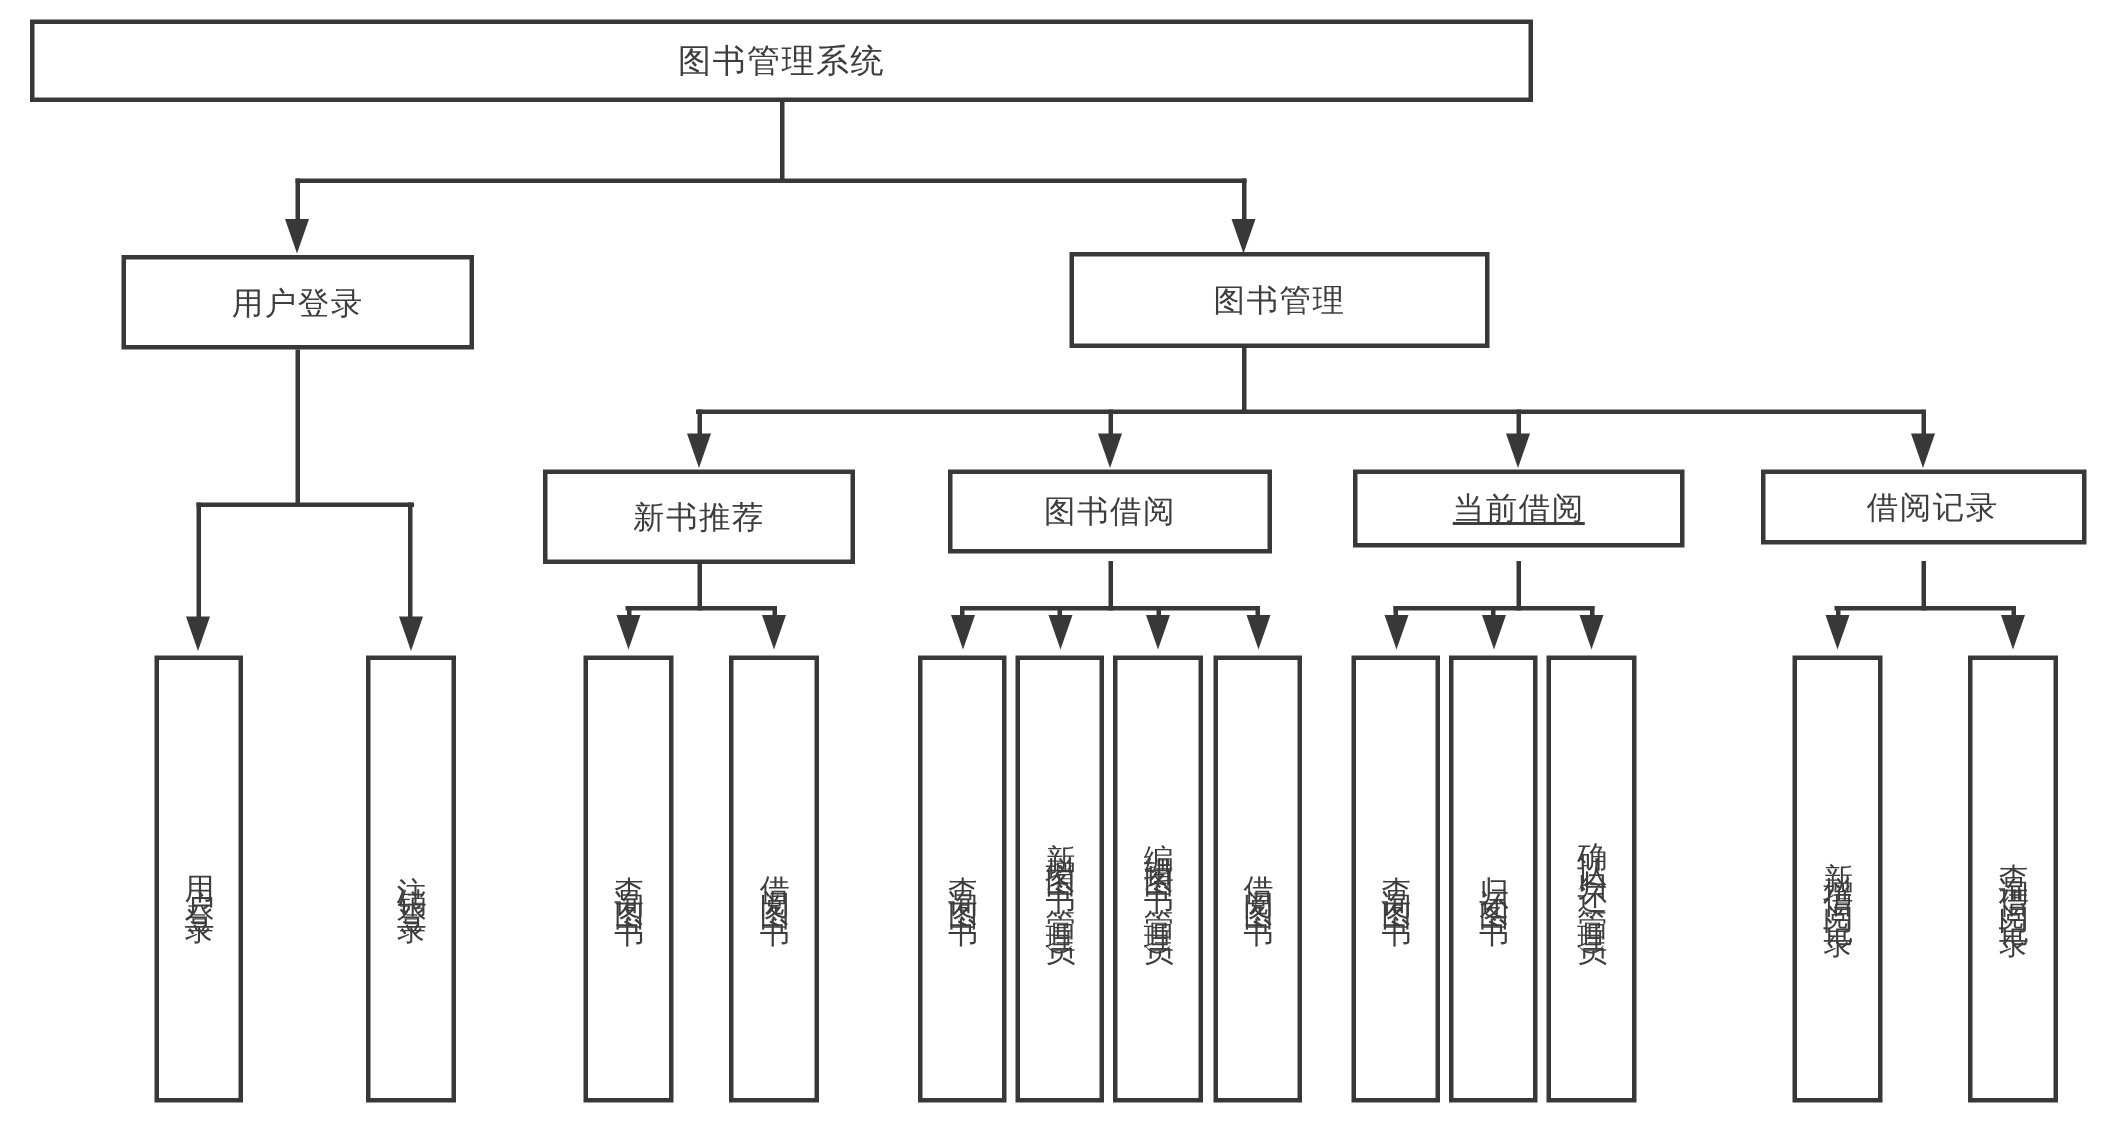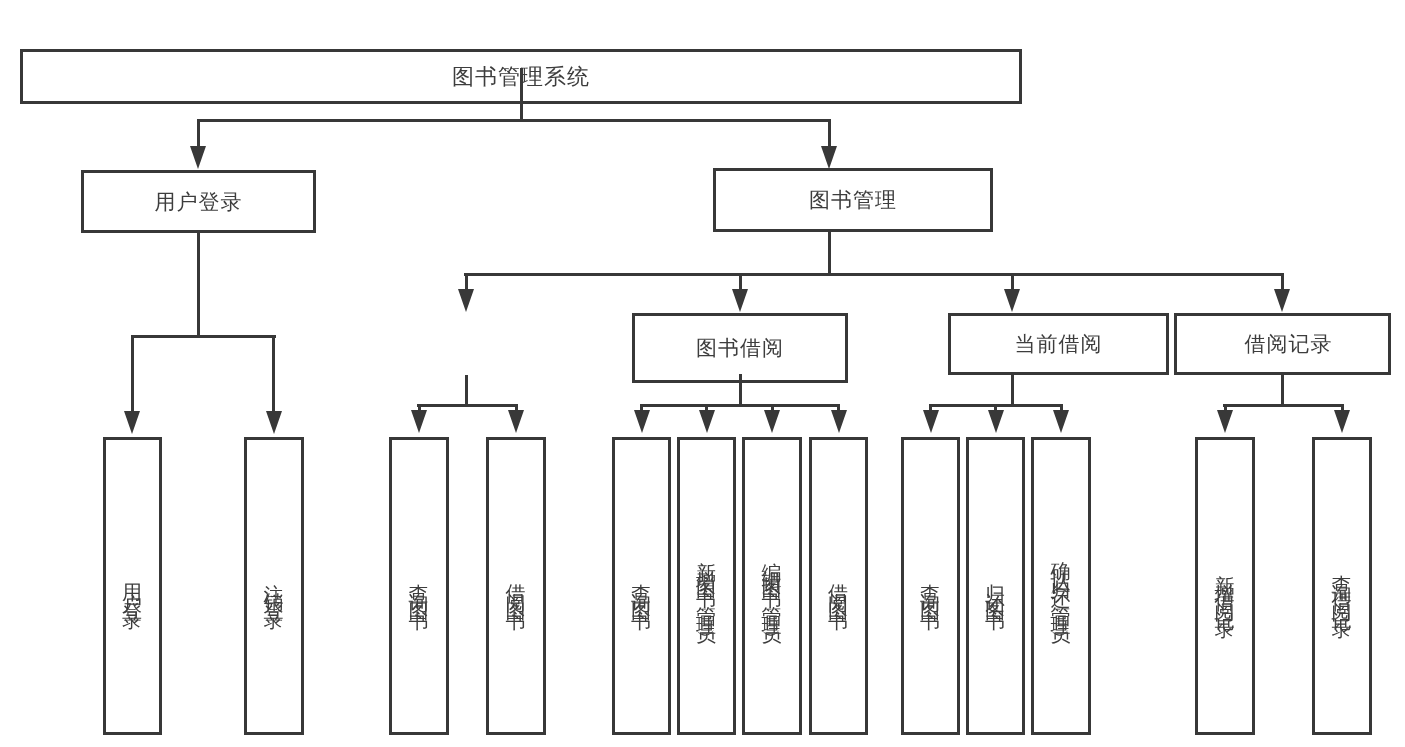--- a/index.html
+++ b/index.html
@@ -60,38 +60,41 @@
     letter-spacing: 0.5px;
     z-index: 5;
     white-space: nowrap;
   }
 </style>
 </head>
 <body>
 
 <div class="canvas">
 
-  <div class="hnode root" style="left:20px; top:13px; width:1002px; height:55px;margin-top:36px;">
+  <div class="hnode root" style="left:20px; top:13px; width:1002px; height:55px;">
     <span>图书管理系统</span>
   </div>
 
   <div class="hnode" style="left:81px; top:170px; width:235px; height:63px;">
     <span>用户登录</span>
   </div>
   <div class="hnode" style="left:713px; top:168px; width:280px; height:64px;">
     <span>图书管理</span>
   </div>
 
-  <div class="hnode" style="left:632px; top:313px; width:216px; height:70px;justify-content:center;">
+  <div class="hnode" style="left:362px; top:313px; width:208px; height:63px;">
+    <span>新书推荐</span>
+  </div>
+  <div class="hnode" style="left:632px; top:313px; width:216px; height:56px;justify-content:center;">
     <span>图书借阅</span>
   </div>
-  <div class="hnode" style="left:948px; top:313px; width:221px; height:62px;">
+  <div class="hnode" style="left:902px; top:313px; width:221px; height:52px;text-decoration:underline;">
     <span>当前借阅</span>
   </div>
-  <div class="hnode" style="left:1174px; top:313px; width:217px; height:62px;padding-left:12px;">
+  <div class="hnode" style="left:1174px; top:313px; width:217px; height:50px;padding-left:12px;">
     <span>借阅记录</span>
   </div>
 
   <div class="vnode" style="left:103px; width:59px;">
     <span>用户登录</span>
   </div>
   <div class="vnode" style="left:244px; width:60px;">
     <span>注销登录</span>
   </div>
 

